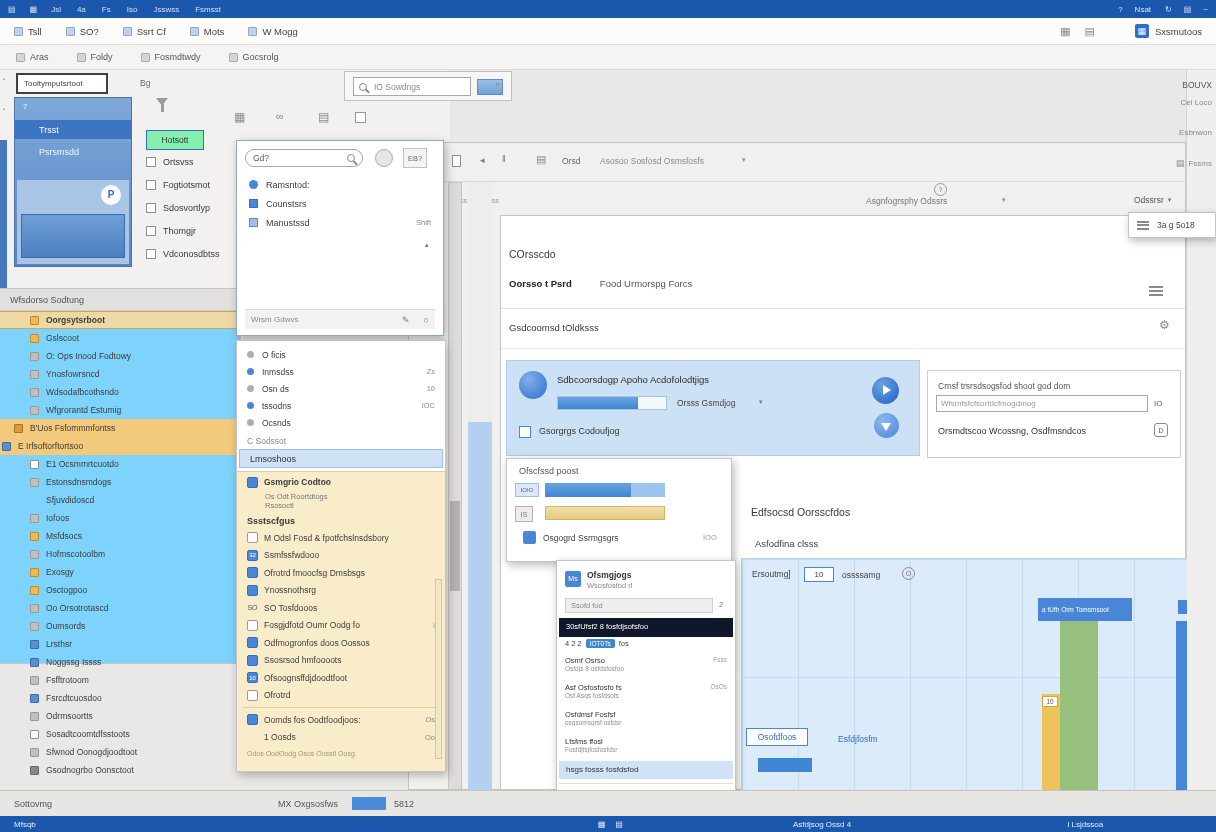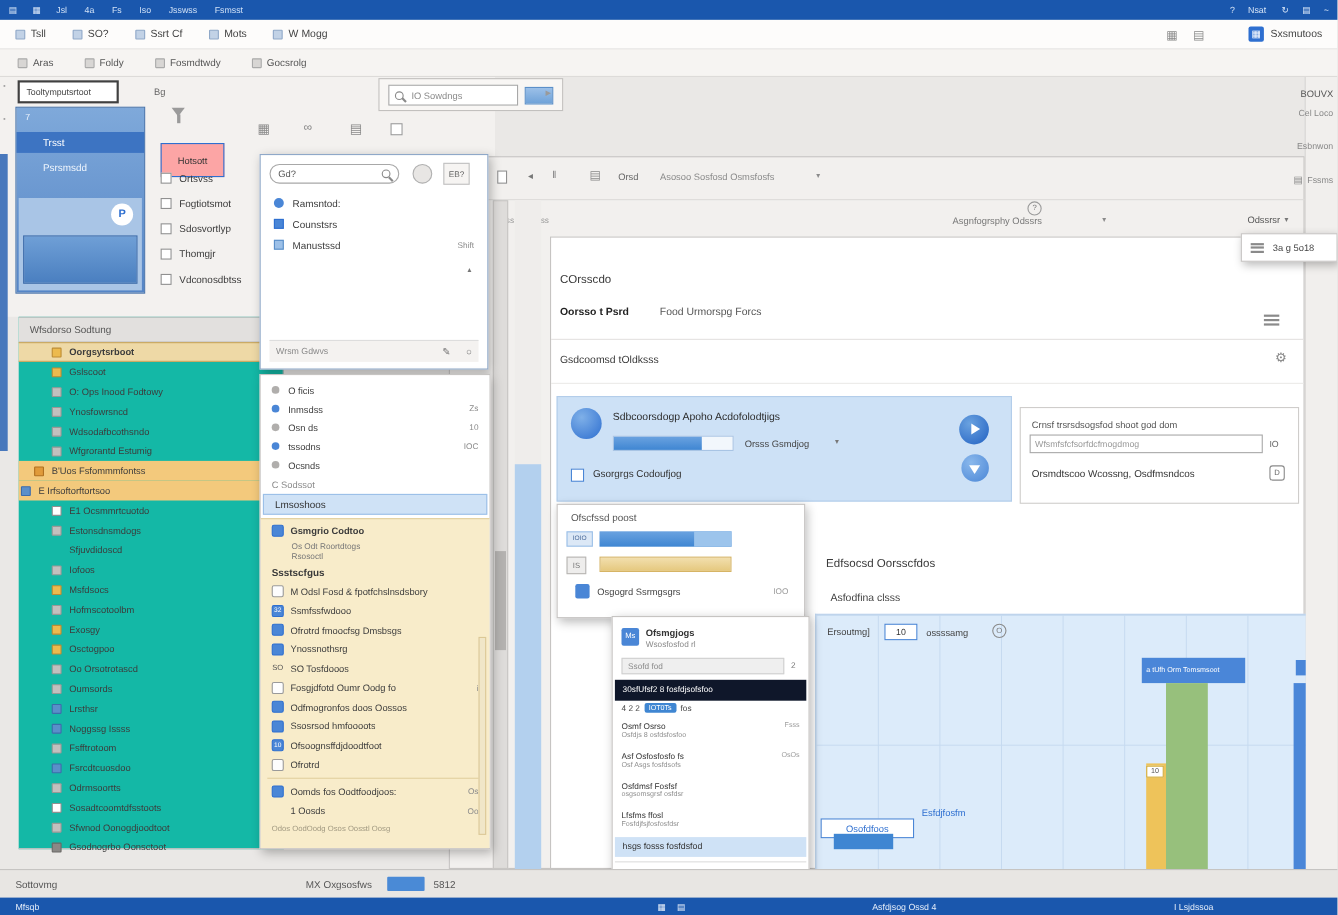--- a/index.html
+++ b/index.html
@@ -203,21 +203,21 @@
 
   
   <span class="a" style="left:140px;top:78px;font-size:8.5px;color:#666;z-index:2">Bg</span>
   <span class="a funnel" style="left:156px;top:106px;z-index:2"></span>
   <span class="a" style="left:234px;top:110px;font-size:12px;color:#8a8a8a;z-index:2">▦</span>
   <span class="a" style="left:276px;top:110px;font-size:11px;color:#8a8a8a;z-index:2">∞</span>
   <span class="a" style="left:318px;top:110px;font-size:12px;color:#8a8a8a;z-index:2">▤</span>
   <span class="a" style="left:355px;top:112px;width:11px;height:11px;border:1px solid #9a9a9a;background:#fff;z-index:2"></span>
 
   
-  <div class="a flex" style="left:146px;top:130px;width:58px;height:31px;border:1.5px solid #2e6fd0;background:#fca5a5;font-size:8.5px;color:#333;justify-content:center;z-index:2">
+  <div class="a flex" style="left:146px;top:130px;width:58px;height:20px;border:1.5px solid #2e6fd0;background:#86efac;font-size:8.5px;color:#333;justify-content:center;z-index:2">
       <span>Hotsott</span>
     </div>
   <div class="a" style="left:146px;top:152px;width:100px;z-index:2">
 
       <div class="t-row" style="margin-bottom:3px">
         <span class="t-ic"></span>
         <span class="nw">Ortsvss</span>
       </div>
 
       <div class="t-row" style="margin-bottom:3px">
@@ -311,21 +311,21 @@
       <span class="a nw" style="left:100px;top:11px;font-size:8.5px;color:#444">ossssamg</span>
       <span class="a" style="left:160px;top:8px;width:13px;height:13px;border:1px solid #8a8a8a;border-radius:50%;font-size:7px;color:#777;text-align:center;line-height:12px">O</span>
 
       <div class="a nw" style="left:296px;top:39px;width:94px;height:23px;background:#4a86d8;color:#fff;font-size:6.5px;line-height:23px;padding-left:4px;overflow:hidden">a tUfh Orm Tomsmsoot</div>
       <div class="a" style="left:436px;top:41px;width:10px;height:14px;background:#4a86d8"></div>
       <div class="a" style="left:318px;top:62px;width:38px;height:171px;background:#97c07c"></div>
       <div class="a" style="left:300px;top:135px;width:18px;height:98px;background:#eec35a"></div>
       <div class="a" style="left:300px;top:137px;width:16px;height:11px;background:#fff;border:1px solid #d0a830;font-size:6.5px;color:#555;text-align:center;line-height:10px">10</div>
       <div class="a" style="left:434px;top:62px;width:12px;height:171px;background:#4a86d8"></div>
 
-      <div class="a nw" style="left:4px;top:185px;width:85px;height:18px;background:#fff;border:1px solid #4a86d6;color:#2e6fd0;font-size:8.5px;text-align:center;line-height:17px">Osofdfoos</div>
+      <div class="a nw" style="left:4px;top:169px;width:62px;height:18px;background:#fff;border:1px solid #4a86d6;color:#2e6fd0;font-size:8.5px;text-align:center;line-height:17px">Osofdfoos</div>
       <span class="a nw" style="left:96px;top:175px;font-size:8.5px;color:#2e6fd0">Esfdjfosfm</span>
       <div class="a" style="left:16px;top:199px;width:54px;height:14px;background:#3f86d2"></div>
     </div>
   </div>
 
   
   <div class="a" style="left:872px;top:377px;width:27px;height:27px;border-radius:50%;background:radial-gradient(circle at 35% 30%, #6aa2e0, #2261c2);z-index:4">
       <span class="tri-r"></span>
     </div>
   <div class="a" style="left:874px;top:413px;width:25px;height:25px;border-radius:50%;background:radial-gradient(circle at 35% 30%, #8ab8ec, #4a86d6);z-index:4">
@@ -362,21 +362,21 @@
       </div>
     <span class="a chev" style="left:188px;top:100px">▴</span>
     <div class="a flex" style="left:8px;top:168px;width:190px;height:20px;background:#f4f2f0;border-top:1px solid #ddd;font-size:8px;color:#8a8a8a;padding:0 6px">
       <span>Wrsm Gdwvs</span>
       <span style="margin-left:auto;margin-right:14px;font-size:9px;color:#777">✎</span>
       <span style="font-size:9px;color:#777">○</span>
     </div>
   </div>
 
   
-  <div class="a" style="left:17px;top:288px;width:241px;height:484px;background:#14b8a6;border:1px solid #c6c4c2;border-left:none;z-index:2">
+  <div class="a" style="left:0;top:288px;width:241px;height:376px;background:#7dd3fc;border:1px solid #c6c4c2;border-left:none;z-index:2">
     <div class="a flex" style="left:0;top:0;width:239px;height:22px;background:#e2e0de;border-bottom:1px solid #cfcdcb;font-size:9px;color:#555;padding-left:10px">
         <span>Wfsdorso Sodtung</span>
       </div>
     <div class="a" style="left:0;top:22px;width:239px">
 
         <div class="f-row sel">
           <span class="fic ic-yellow"></span>
           <span class="nw">Oorgsytsrboot</span>
         </div>
 

